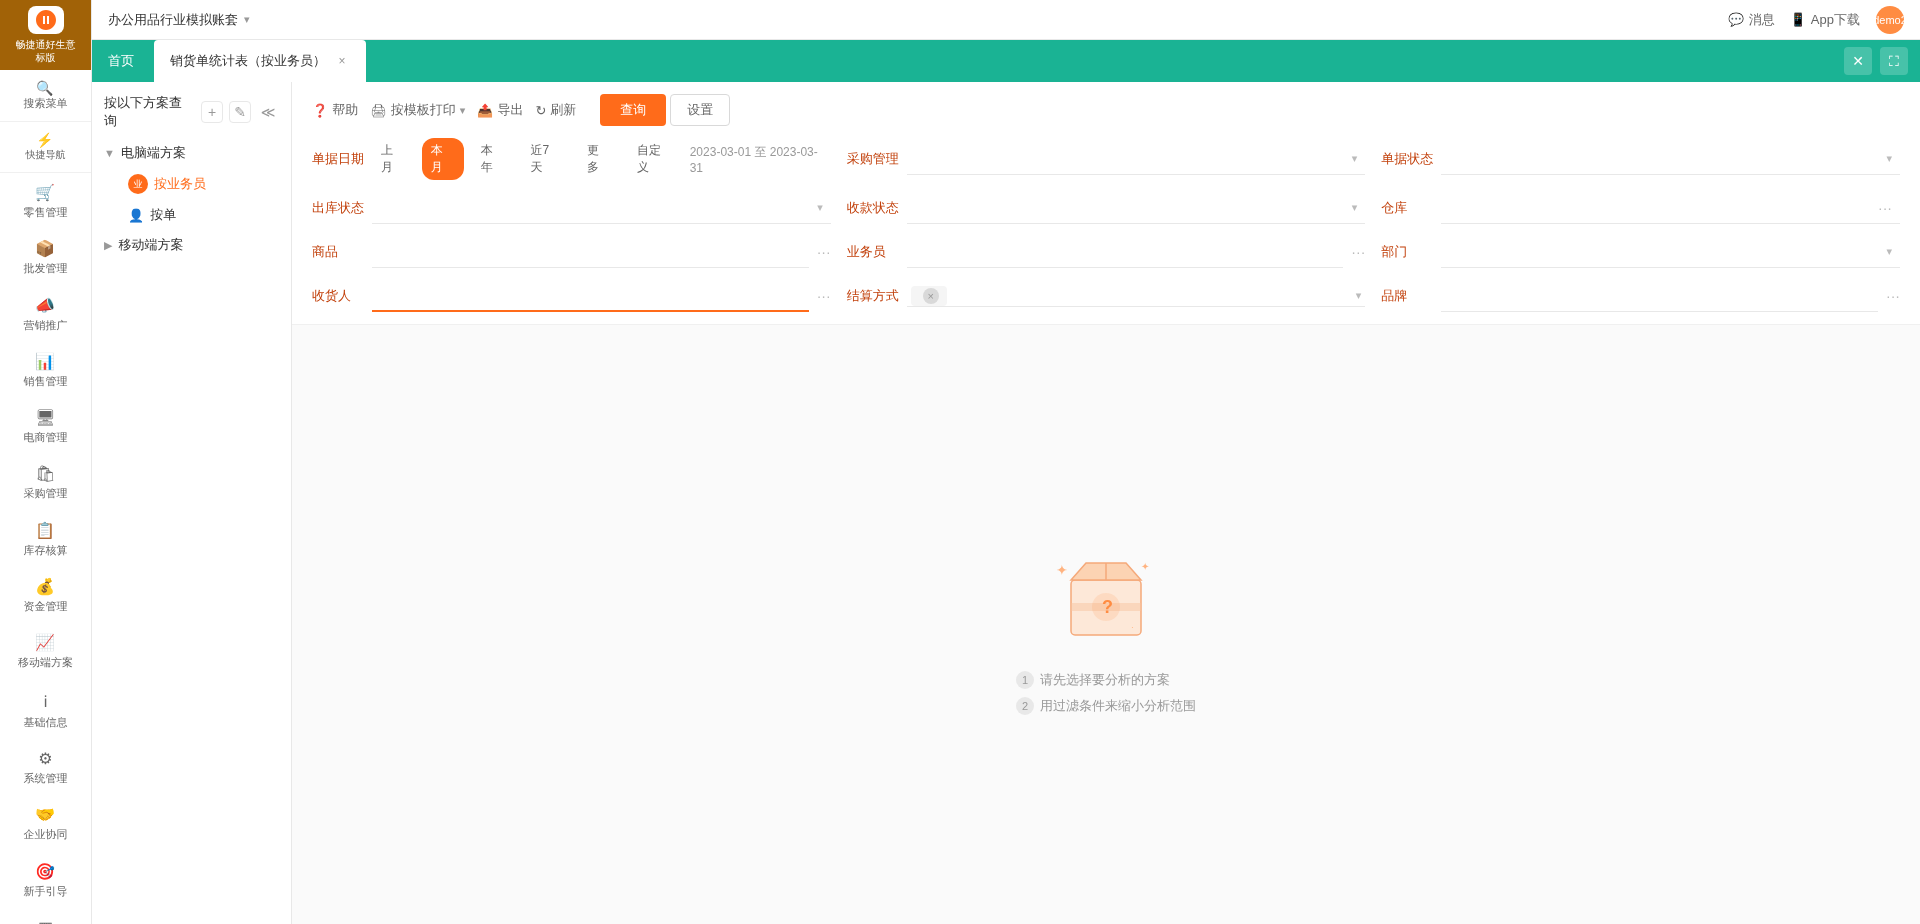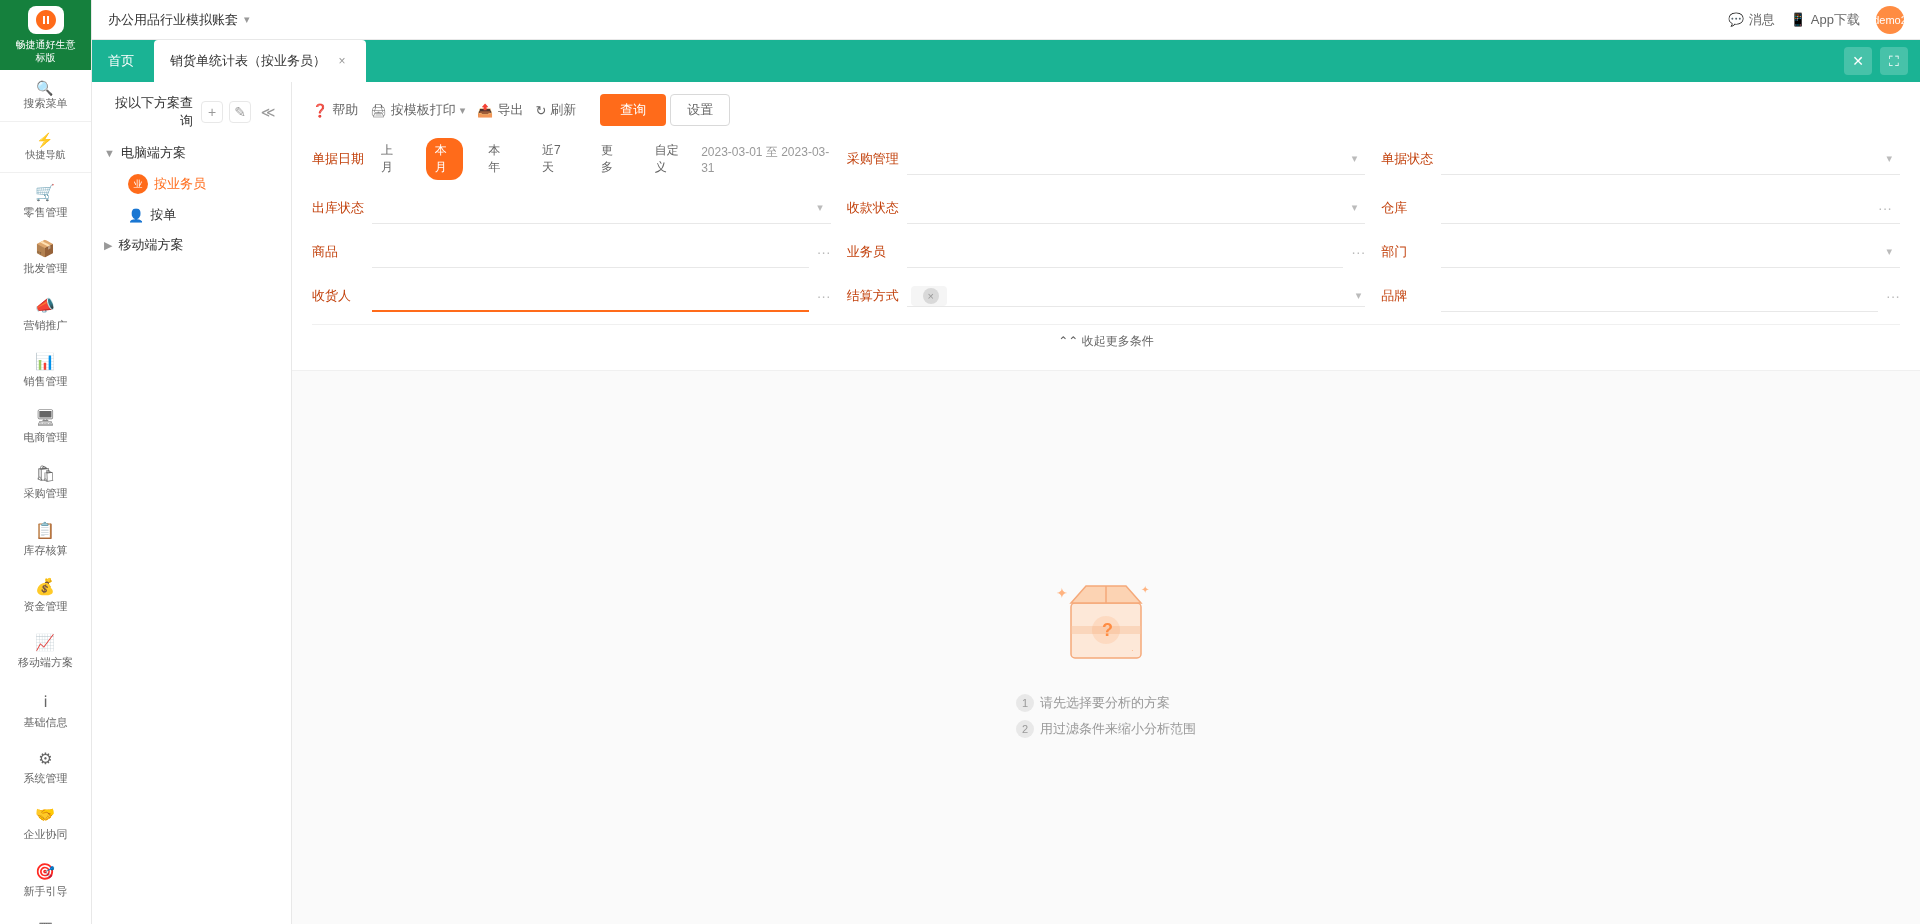--- a/index.html
+++ b/index.html
@@ -11,21 +11,21 @@
       background: #fff;
       display: flex;
       flex-direction: column;
       align-items: center;
       border-right: 1px solid #e8e8e8;
       height: 100%;
       overflow-y: auto;
     }
     .sidebar-logo {
       width: 100%;
-      background: #15803d;
+      background: #a16207;
       display: flex;
       flex-direction: column;
       align-items: center;
       justify-content: center;
       padding: 6px 8px;
       min-height: 70px;
     }
     .sidebar-logo-icon {
       width: 36px; height: 36px;
       background: #fff;
@@ -181,21 +181,20 @@
       overflow-y: auto;
     }
     .left-panel-header {
       padding: 0 12px 8px;
       font-size: 13px;
       color: #333;
       font-weight: 500;
       display: flex;
       align-items: center;
       gap: 8px;
-      text-align: right;
     }
     .left-panel-actions {
       display: flex;
       align-items: center;
       gap: 6px;
       margin-left: auto;
     }
     .left-panel-action {
       width: 22px; height: 22px;
       border-radius: 4px;
@@ -358,21 +357,21 @@
     .filter-dots {
       color: #bbb;
       cursor: pointer;
       font-size: 14px;
     }
 
     
     .date-filter {
       display: flex;
       align-items: center;
-      gap: 16px;
+      gap: 8px;
     }
     .date-btn {
       padding: 3px 8px;
       border-radius: 4px;
       font-size: 12px;
       cursor: pointer;
       border: 1px solid transparent;
       color: #666;
     }
     .date-btn.active {
@@ -733,24 +732,20 @@
               <span class="select-dropdown">▾</span>
             </div>
           </div>
           <div class="filter-item">
             <span class="filter-label">品牌</span>
             <input class="filter-input" type="text" style="">
             <span class="filter-dots">···</span>
           </div>
         </div>
 
-        <div class="collapse-bar">
-          <span>⌃⌃</span>
-          <span>收起更多条件</span>
-        </div>
       </div>
 
       <div class="empty-state">
 
         <div class="empty-state-icon">
           <svg width="120" height="120" viewBox="0 0 120 120" fill="none">
 
             <rect x="25" y="45" width="70" height="55" rx="4" fill="#fde8d8" stroke="#f5a97a" stroke-width="1.5"></rect>
 
             <path d="M25 45 L40 28 L80 28 L95 45 Z" fill="#fcd3b3" stroke="#f5a97a" stroke-width="1.5"></path>

